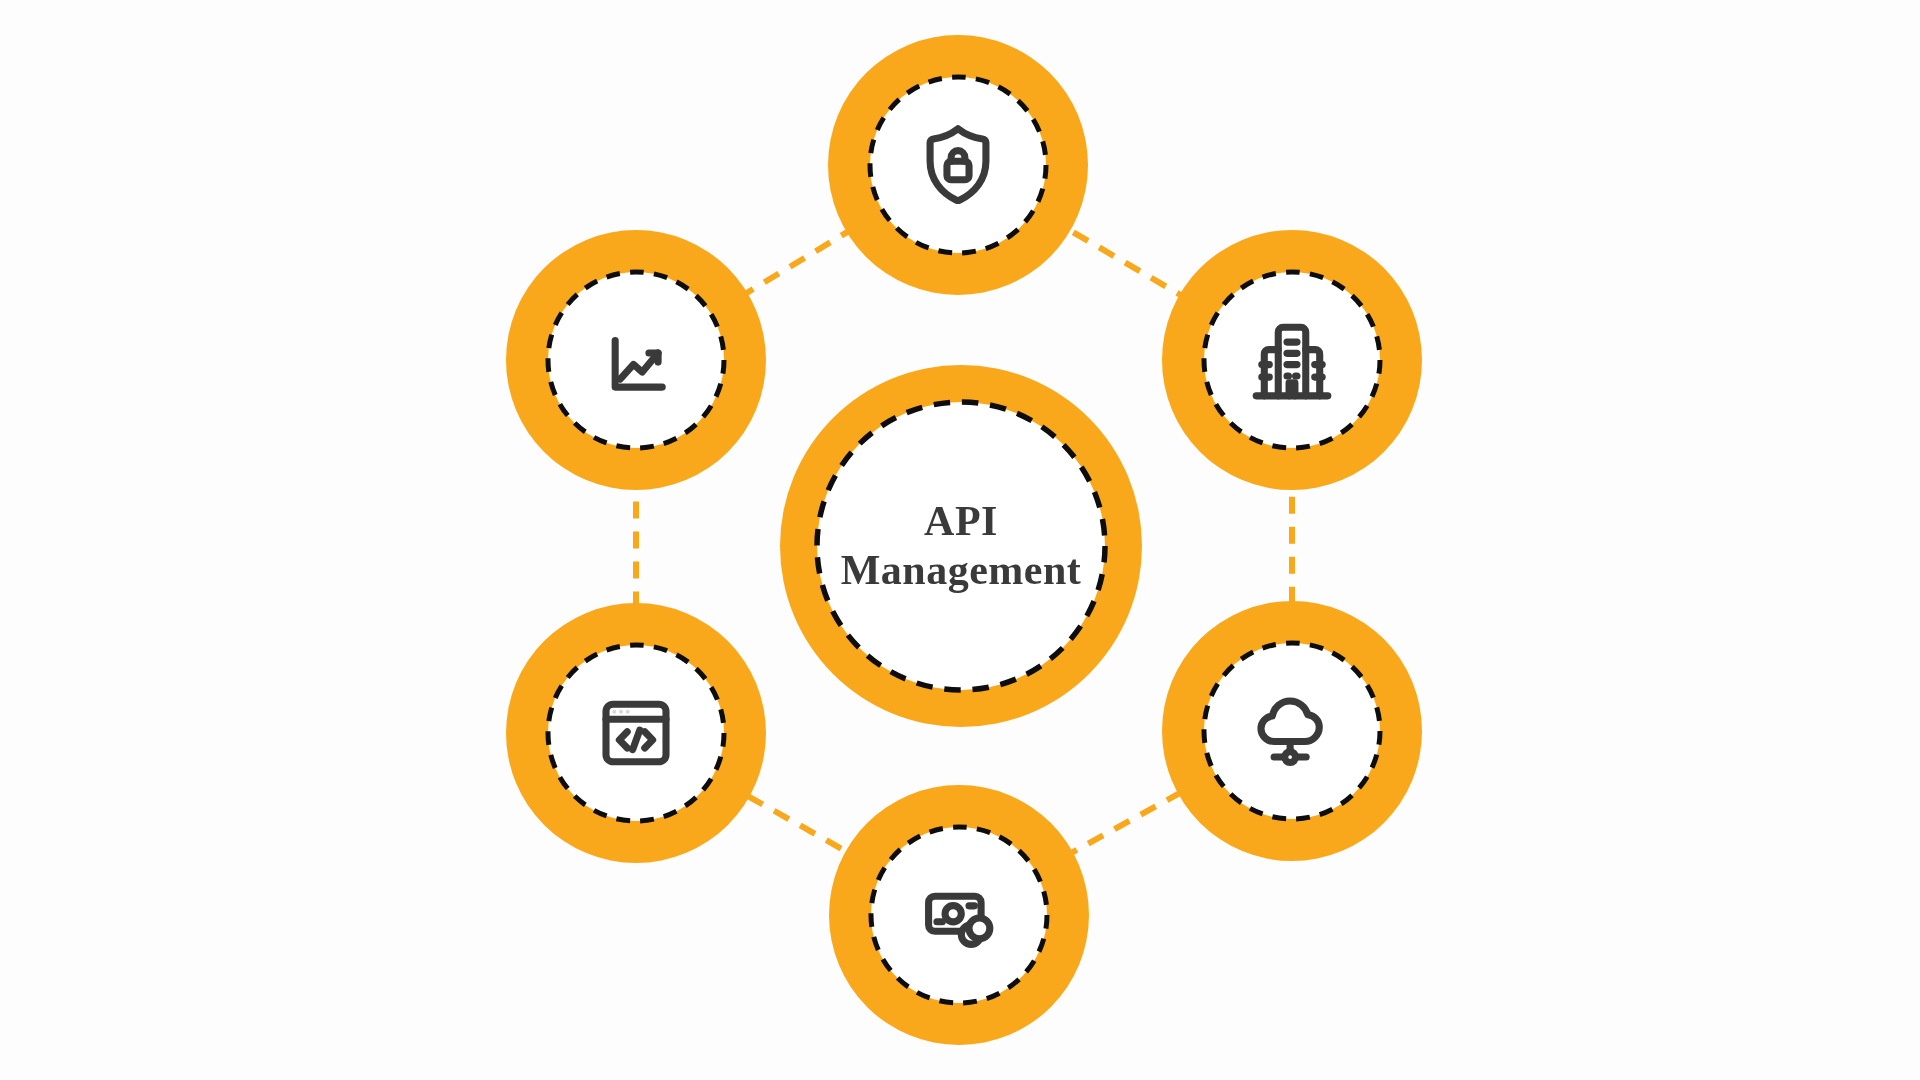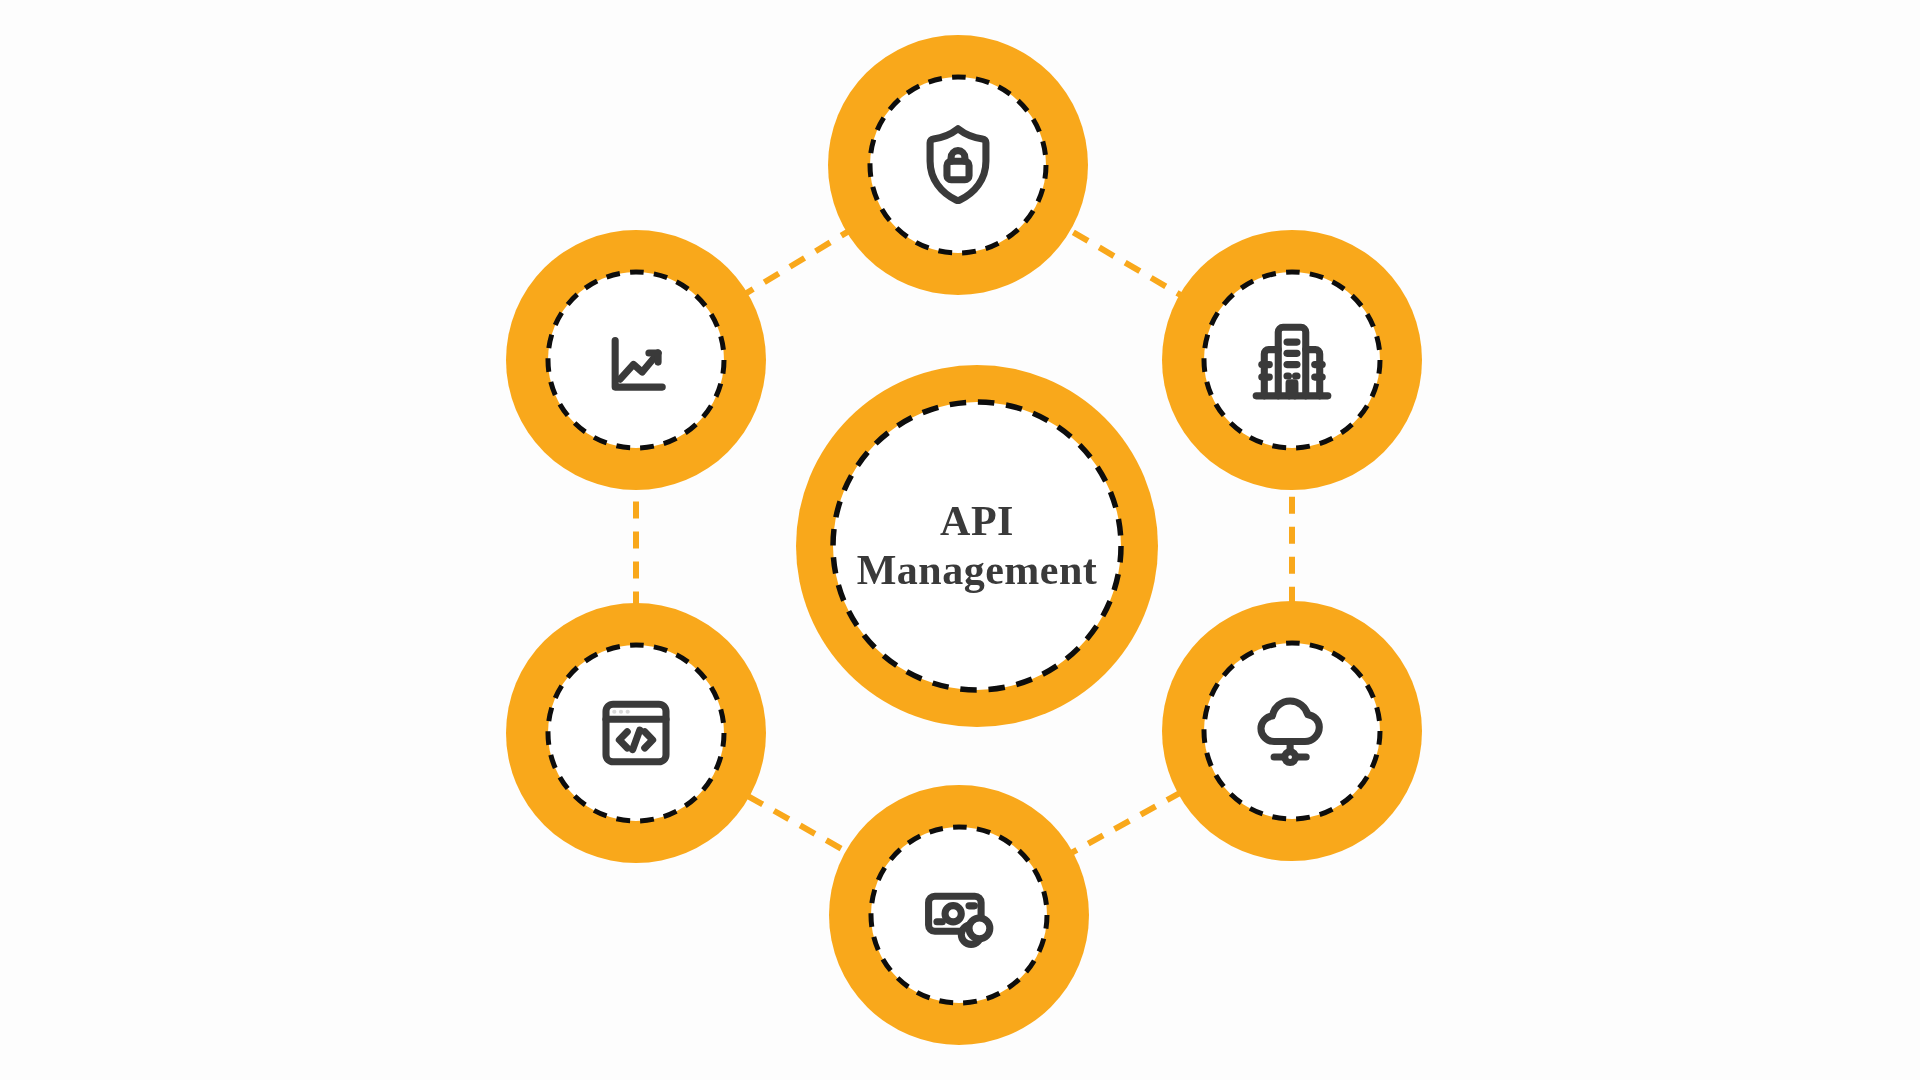--- a/index.html
+++ b/index.html
@@ -80,21 +80,21 @@
 </style>
 </head>
 <body>
 
 <div class="canvas">
 
   <svg class="connectors" width="1920" height="1080" viewBox="0 0 1920 1080">
     <path class="hex" d="M636 360 L958 165 L1292 360 L1292 731 L959 915 L636 733 Z"></path>
   </svg>
 
-  <div class="node node--center" style="left:796px;top:365px;width:362px;height:362px">
+  <div class="node node--center" style="left:780px;top:365px;width:362px;height:362px">
     <svg class="ring" viewBox="0 0 362 362">
       <circle class="ring-outer" cx="181" cy="181" r="181"></circle>
       <circle class="ring-inner" cx="181" cy="181" r="144"></circle>
     </svg>
     <div class="node-content">
       <div class="center-label">API Management</div>
     </div>
   </div>
 
   <div class="node" style="left:828px;top:35px;width:260px;height:260px">

